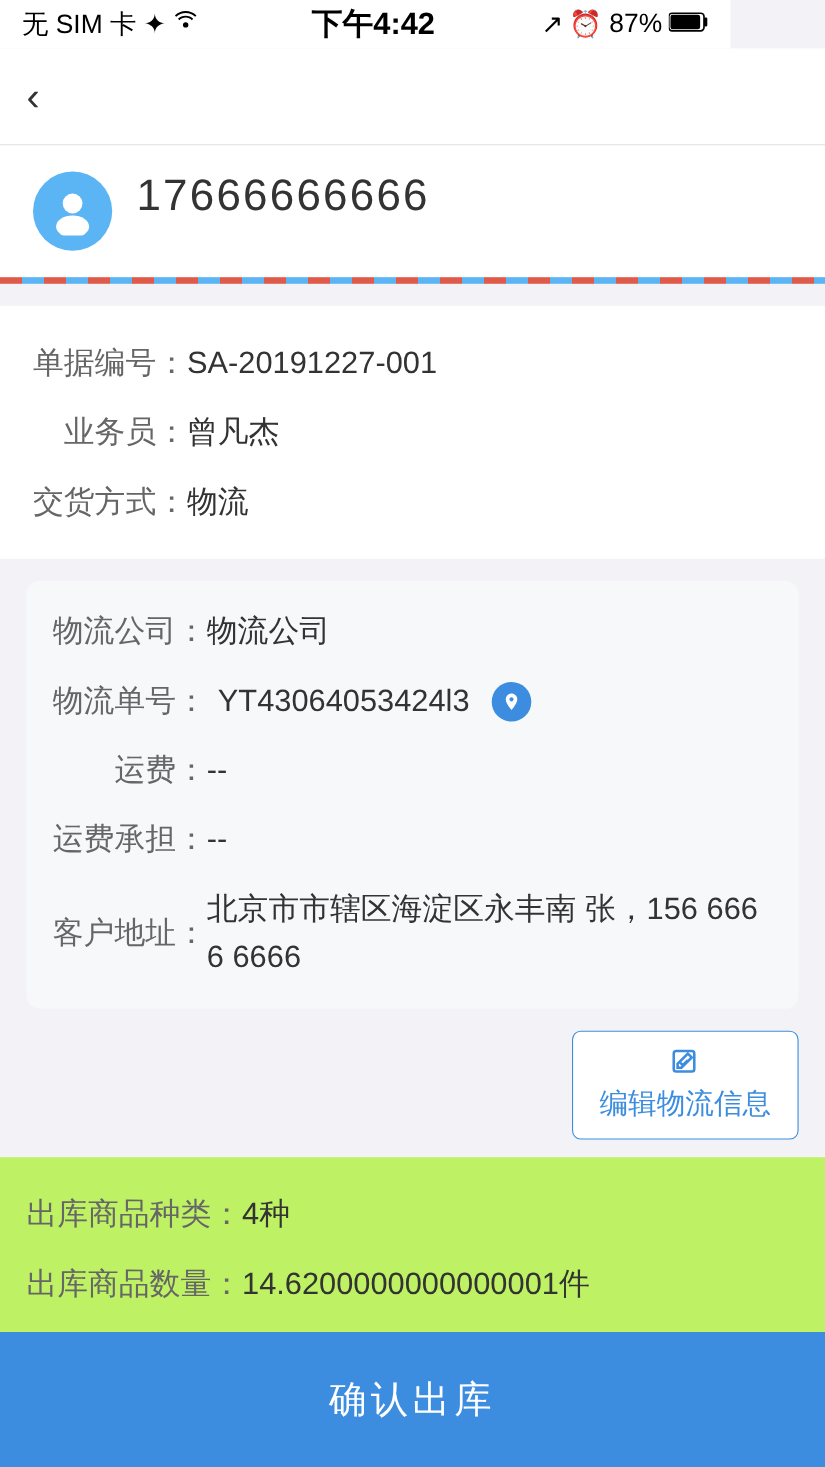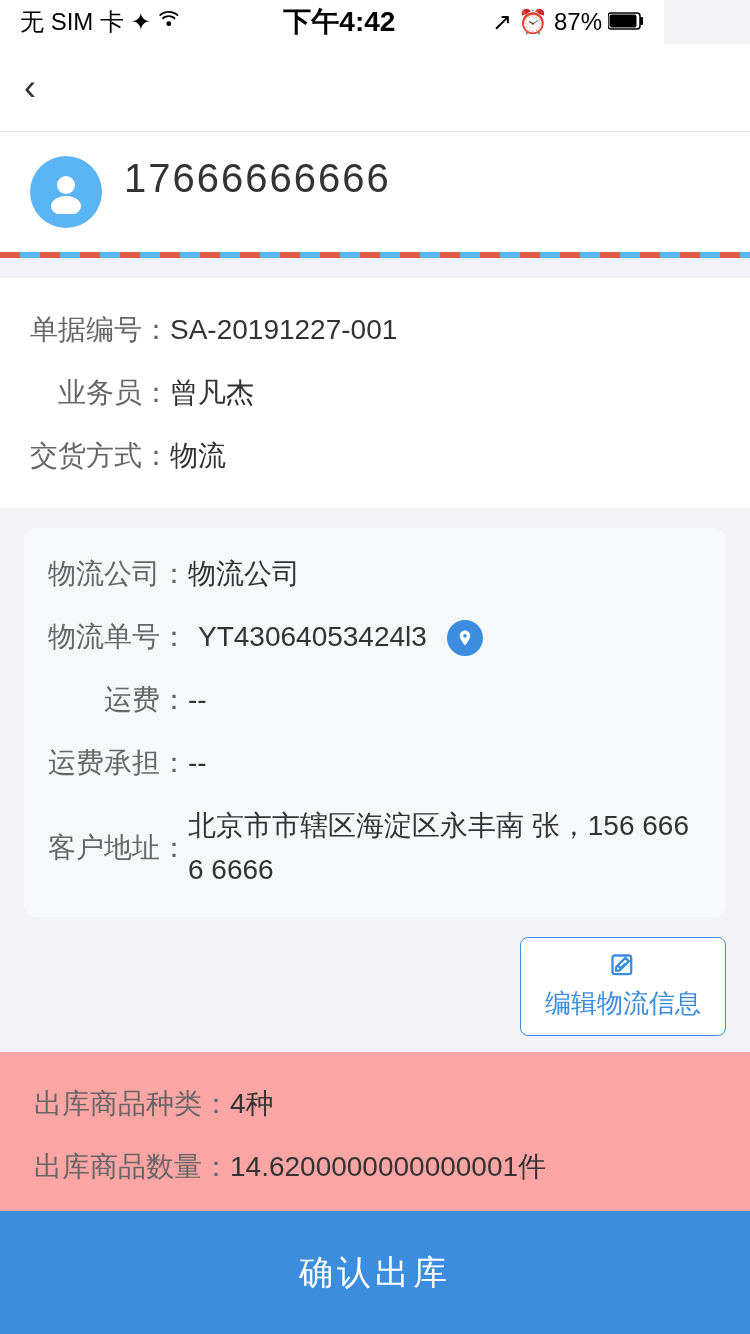--- a/index.html
+++ b/index.html
@@ -168,22 +168,22 @@
 
     
     .section-separator {
       width: 100%;
       height: 16px;
       background: #f2f2f7;
     }
 
     
     .goods-summary {
-      background: #fca5a5;
-      padding: 30px 30px;
+      background: #bef264;
+      padding: 30px 20px;
     }
 
     .view-detail-btn-row {
       display: flex;
       justify-content: flex-end;
       margin: 20px 24px 0 24px;
     }
     .view-detail-btn {
       border: 1px solid #3c8ddf;
       background: #fff;

